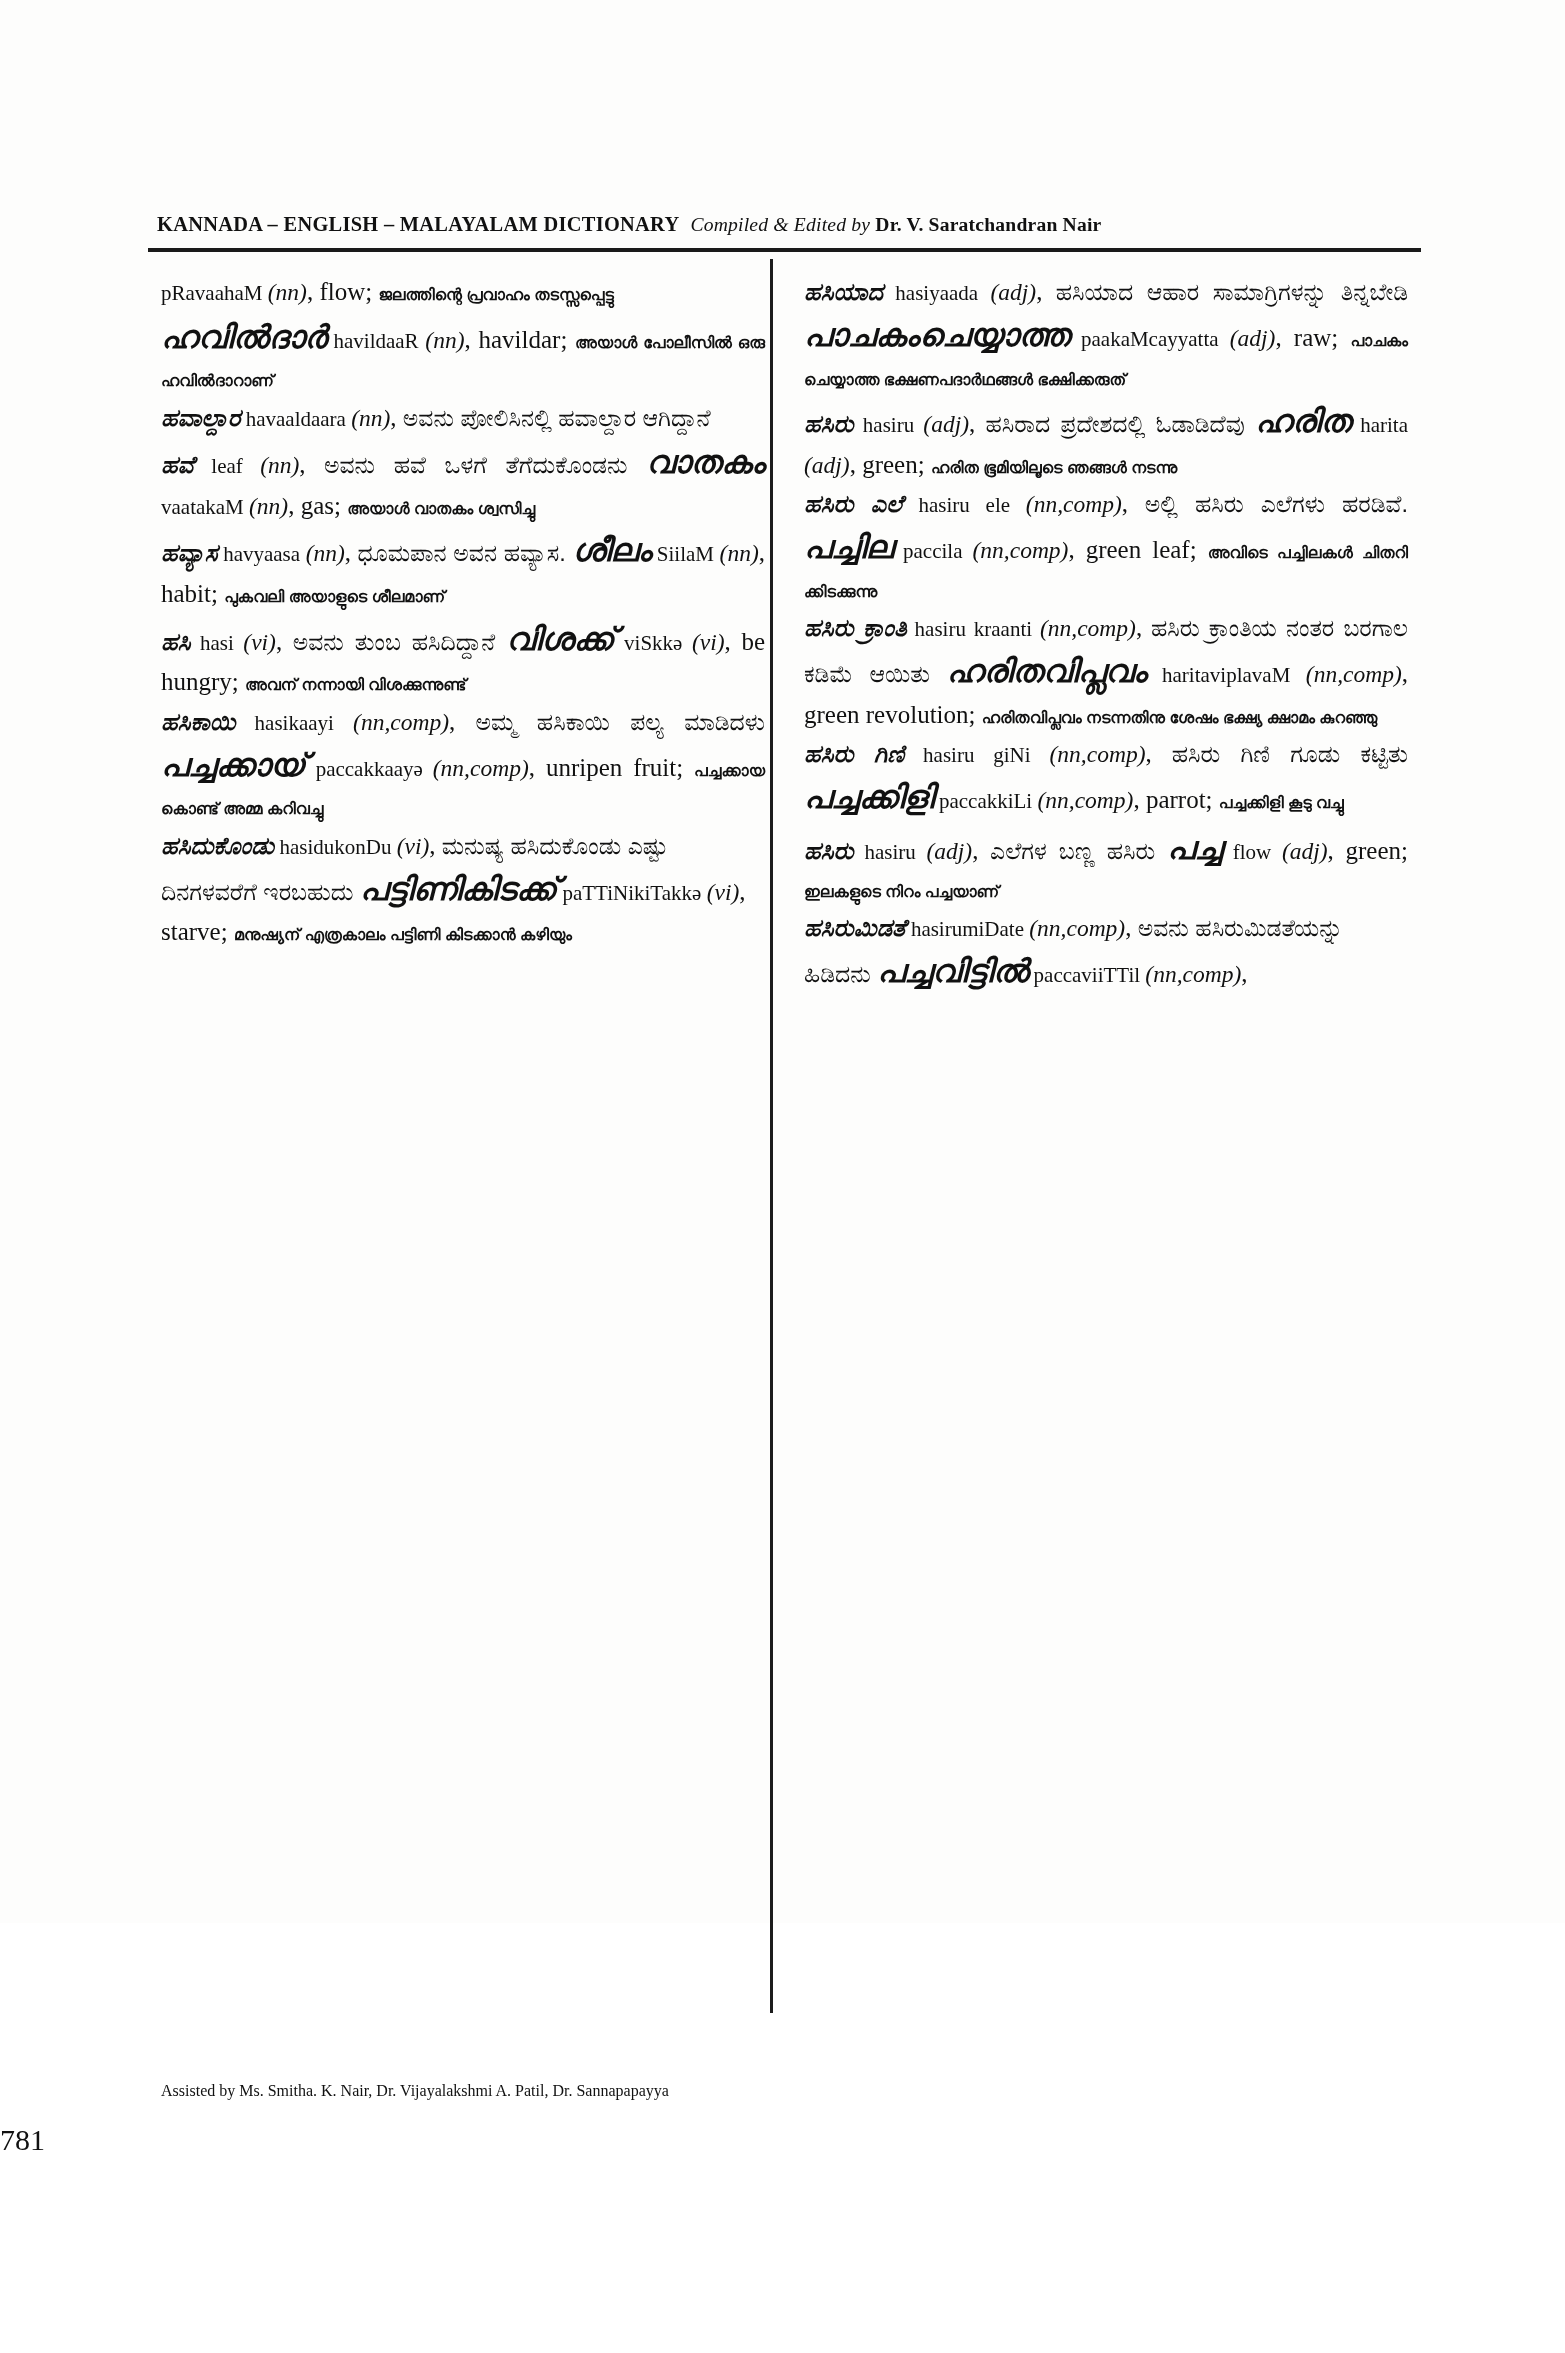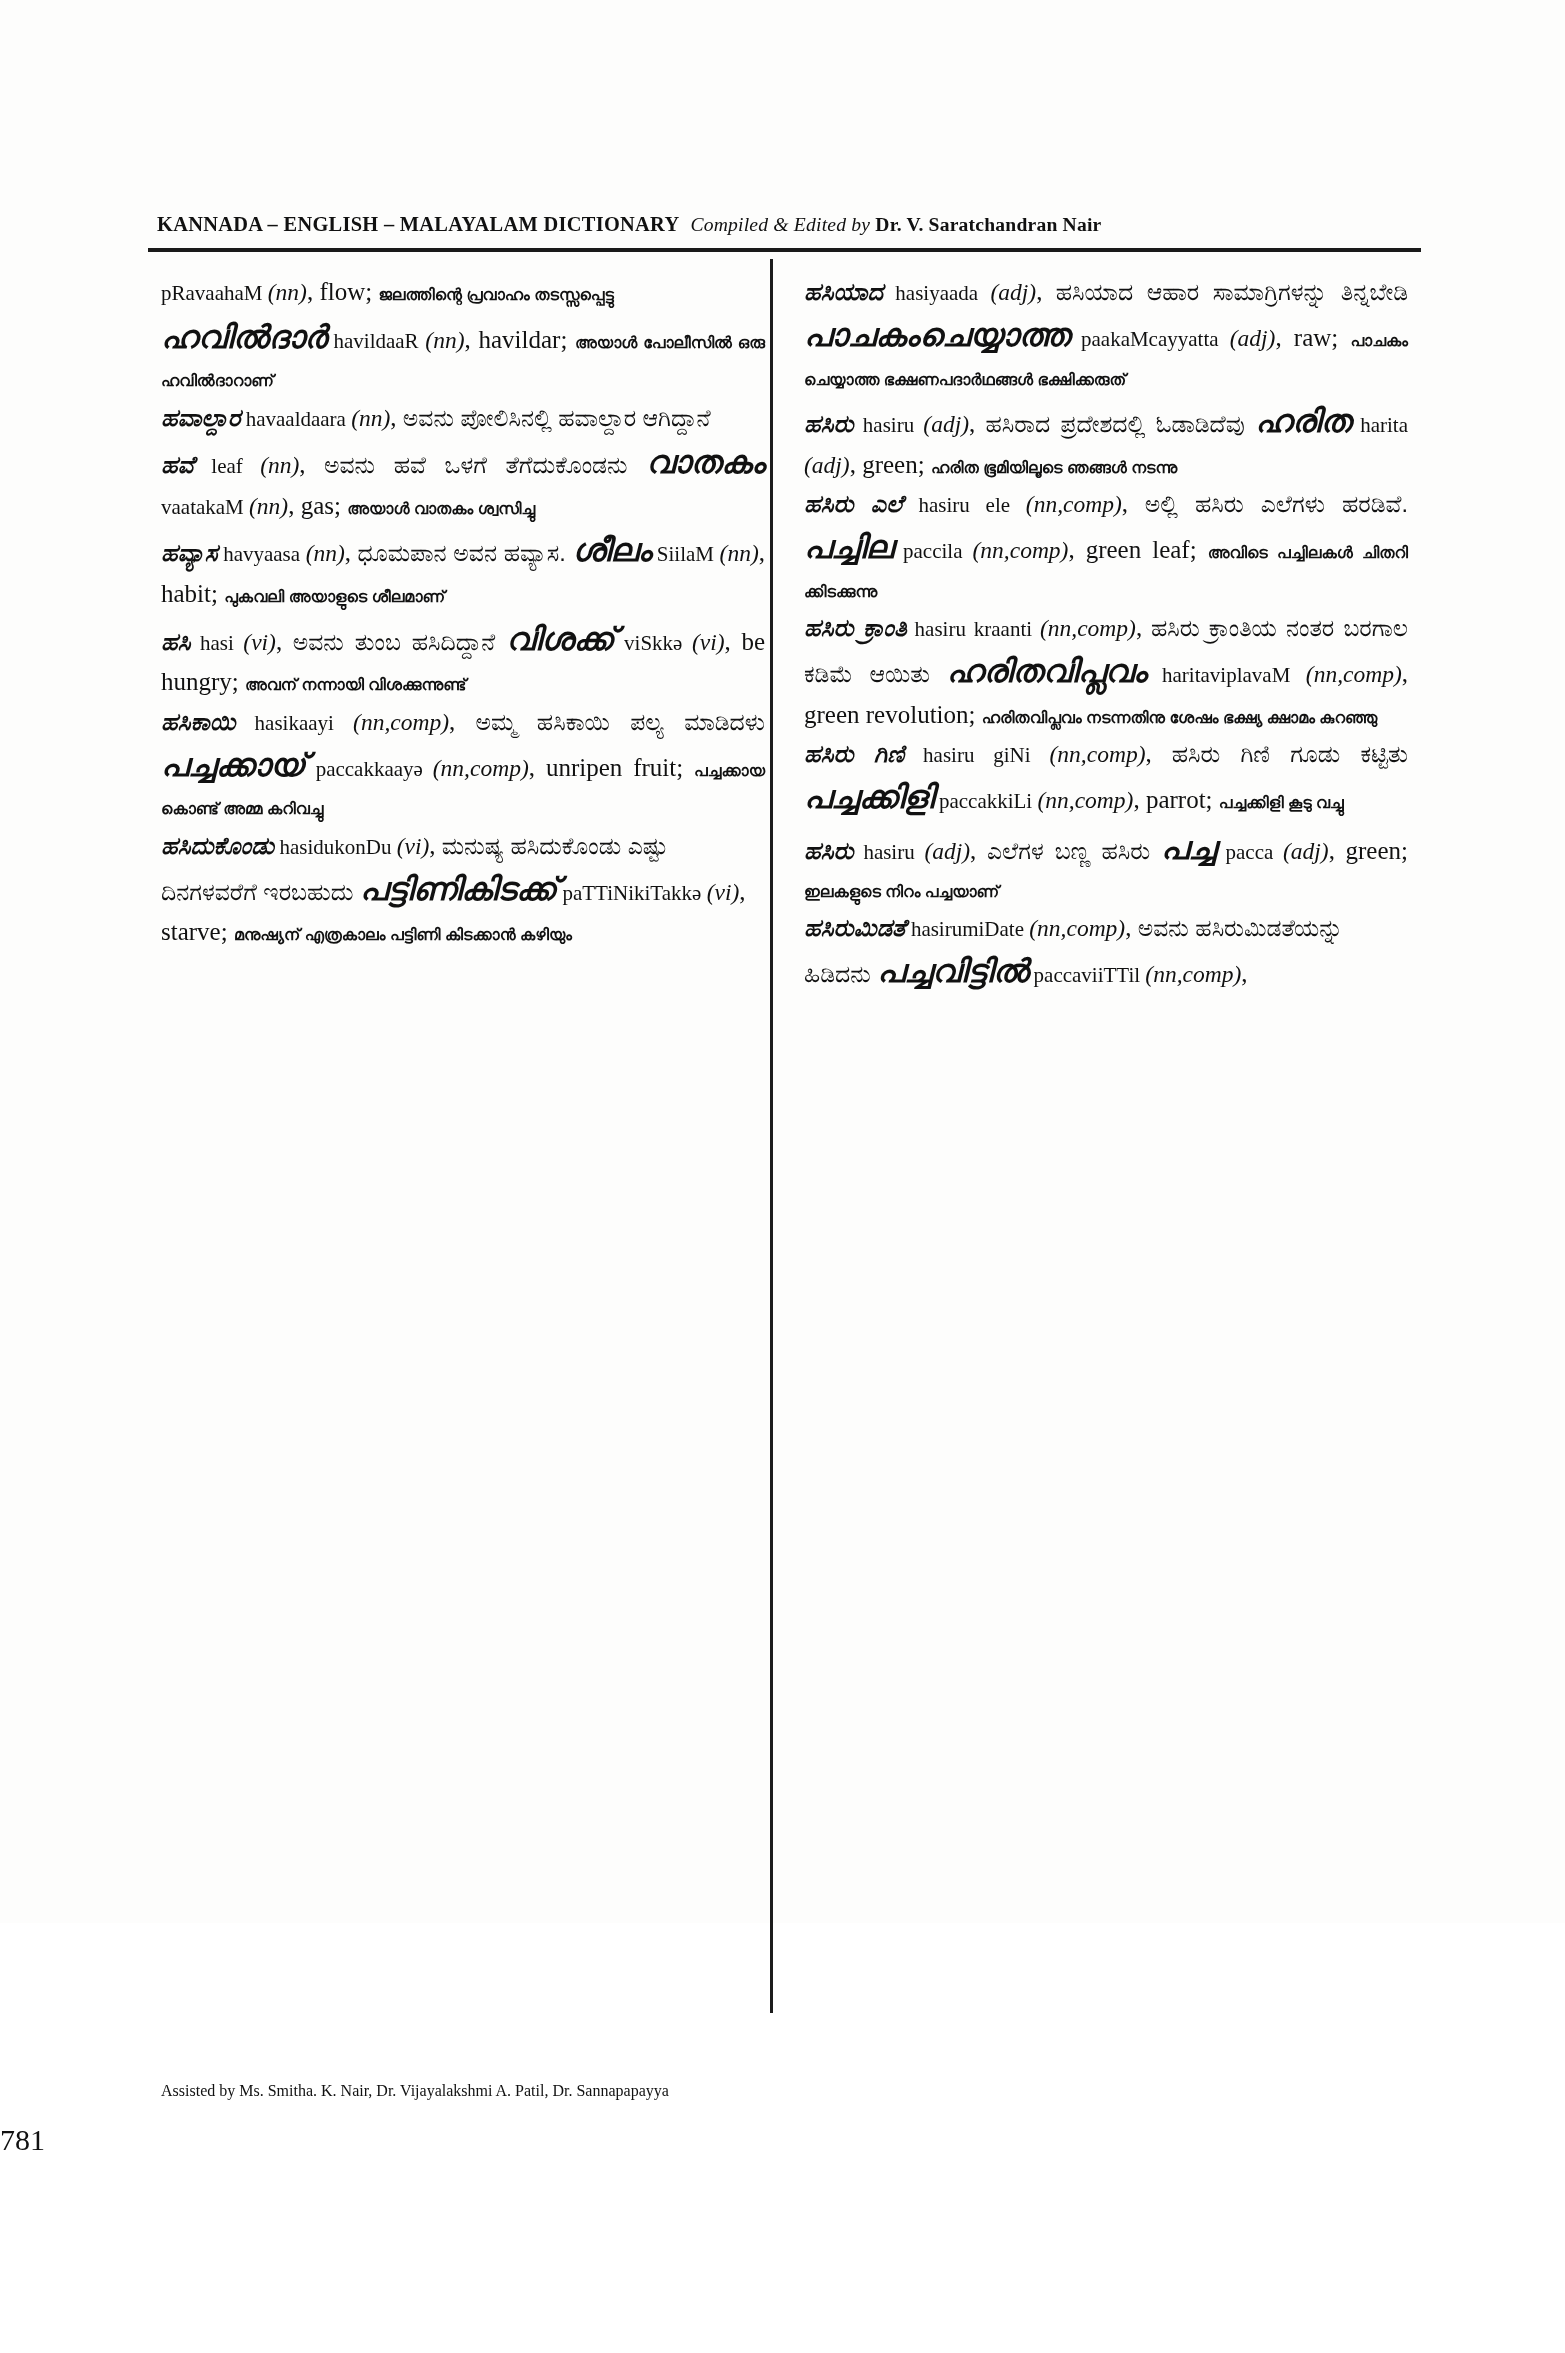--- a/index.html
+++ b/index.html
@@ -154,21 +154,21 @@
       <p id="entry-hasi"><span class="kn-head">ಹಸಿ</span><span class="rom">  hasi </span><span class="pos">(vi)</span><span class="gloss">, </span><span class="kn">ಅವನು ತುಂಬ ಹಸಿದಿದ್ದಾನೆ </span><span class="ml-head">വിശക്ക്</span><span class="rom">  viSkkə </span><span class="pos">(vi)</span><span class="gloss">, be hungry; </span><span class="ml">അവന് നന്നായി വിശക്കുന്നുണ്ട്</span></p>
       <p id="entry-hasikaayi"><span class="kn-head">ಹಸಿಕಾಯಿ</span><span class="rom">  hasikaayi </span><span class="pos">(nn,comp)</span><span class="gloss">, </span><span class="kn">ಅಮ್ಮ ಹಸಿಕಾಯಿ ಪಲ್ಯ ಮಾಡಿದಳು </span><span class="ml-head">പച്ചക്കായ്</span><span class="rom">  paccakkaayə </span><span class="pos">(nn,comp)</span><span class="gloss">, unripen fruit; </span><span class="ml">പച്ചക്കായ കൊണ്ട് അമ്മ കറിവച്ചു</span></p>
       <p id="entry-hasidukondu"><span class="kn-head">ಹಸಿದುಕೊಂಡು</span><span class="rom">  hasidukonDu </span><span class="pos">(vi)</span><span class="gloss">, </span><span class="kn">ಮನುಷ್ಯ ಹಸಿದುಕೊಂಡು ಎಷ್ಟು ದಿನಗಳವರೆಗೆ ಇರಬಹುದು </span><span class="ml-head">പട്ടിണികിടക്ക്</span><span class="rom">  paTTiNikiTakkə </span><span class="pos">(vi)</span><span class="gloss">, starve; </span><span class="ml">മനുഷ്യന് എത്രകാലം പട്ടിണി കിടക്കാൻ കഴിയും</span></p>
     </div>
   <div class="col col-right" id="col-right">
       <p id="entry-hasiyaada"><span class="kn-head">ಹಸಿಯಾದ</span><span class="rom">  hasiyaada </span><span class="pos">(adj)</span><span class="gloss">, </span><span class="kn">ಹಸಿಯಾದ ಆಹಾರ ಸಾಮಾಗ್ರಿಗಳನ್ನು ತಿನ್ನಬೇಡಿ </span><span class="ml-head">പാചകംചെയ്യാത്ത</span><span class="rom">  paakaMcayyatta </span><span class="pos">(adj)</span><span class="gloss">, raw; </span><span class="ml">പാചകം ചെയ്യാത്ത ഭക്ഷണപദാർഥങ്ങൾ ഭക്ഷിക്കരുത്</span></p>
       <p id="entry-hasiru-adj1"><span class="kn-head">ಹಸಿರು</span><span class="rom">  hasiru </span><span class="pos">(adj)</span><span class="gloss">, </span><span class="kn">ಹಸಿರಾದ ಪ್ರದೇಶದಲ್ಲಿ ಓಡಾಡಿದೆವು </span><span class="ml-head">ഹരിത</span><span class="rom">  harita </span><span class="pos">(adj)</span><span class="gloss">, green; </span><span class="ml">ഹരിത ഭൂമിയിലൂടെ ഞങ്ങൾ നടന്നു</span></p>
       <p id="entry-hasiru-ele"><span class="kn-head">ಹಸಿರು ಎಲೆ</span><span class="rom">  hasiru ele </span><span class="pos">(nn,comp)</span><span class="gloss">, </span><span class="kn">ಅಲ್ಲಿ ಹಸಿರು ಎಲೆಗಳು ಹರಡಿವೆ.  </span><span class="ml-head">പച്ചില</span><span class="rom">  paccila </span><span class="pos">(nn,comp)</span><span class="gloss">, green leaf; </span><span class="ml">അവിടെ പച്ചിലകൾ ചിതറി ക്കിടക്കുന്നു</span></p>
       <p id="entry-hasiru-kraanti"><span class="kn-head">ಹಸಿರು ಕ್ರಾಂತಿ</span><span class="rom"> hasiru kraanti </span><span class="pos">(nn,comp)</span><span class="gloss">, </span><span class="kn">ಹಸಿರು ಕ್ರಾಂತಿಯ ನಂತರ ಬರಗಾಲ ಕಡಿಮೆ ಆಯಿತು </span><span class="ml-head">ഹരിതവിപ്ലവം</span><span class="rom">  haritaviplavaM </span><span class="pos">(nn,comp)</span><span class="gloss">, green revolution; </span><span class="ml">ഹരിതവിപ്ലവം നടന്നതിനു ശേഷം ഭക്ഷ്യ ക്ഷാമം കുറഞ്ഞു</span></p>
       <p id="entry-hasiru-gini"><span class="kn-head">ಹಸಿರು ಗಿಣಿ</span><span class="rom">  hasiru giNi </span><span class="pos">(nn,comp)</span><span class="gloss">, </span><span class="kn">ಹಸಿರು ಗಿಣಿ ಗೂಡು ಕಟ್ಟಿತು </span><span class="ml-head">പച്ചക്കിളി</span><span class="rom">  paccakkiLi </span><span class="pos">(nn,comp)</span><span class="gloss">, parrot; </span><span class="ml">പച്ചക്കിളി കൂടു വച്ചു</span></p>
-      <p id="entry-hasiru-adj2"><span class="kn-head">ಹಸಿರು</span><span class="rom"> hasiru </span><span class="pos">(adj)</span><span class="gloss">, </span><span class="kn">ಎಲೆಗಳ ಬಣ್ಣ ಹಸಿರು </span><span class="ml-head">പച്ച</span><span class="rom">  pacca </span><span class="pos">(adj)</span><span class="gloss">, green; </span><span class="ml">ഇലകളുടെ നിറം പച്ചയാണ്</span></p>
+      <p id="entry-hasiru-adj2"><span class="kn-head">ಹಸಿರು</span><span class="rom"> hasiru </span><span class="pos">(adj)</span><span class="gloss">, </span><span class="kn">ಎಲೆಗಳ ಬಣ್ಣ ಹಸಿರು </span><span class="ml-head">പച്ച</span><span class="rom">  flow </span><span class="pos">(adj)</span><span class="gloss">, green; </span><span class="ml">ഇലകളുടെ നിറം പച്ചയാണ്</span></p>
       <p id="entry-hasirumidate"><span class="kn-head">ಹಸಿರುಮಿಡತೆ</span><span class="rom"> hasirumiDate </span><span class="pos">(nn,comp)</span><span class="gloss">, </span><span class="kn">ಅವನು ಹಸಿರುಮಿಡತೆಯನ್ನು ಹಿಡಿದನು </span><span class="ml-head">പച്ചവിട്ടിൽ</span><span class="rom">  paccaviiTTil </span><span class="pos">(nn,comp)</span><span class="gloss">,</span></p>
     </div>
 
   <div class="footer-note">Assisted by Ms. Smitha. K. Nair, Dr. Vijayalakshmi A. Patil, Dr. Sannapapayya</div>
   <div class="page-number">781</div>
 
 </div>
 
 
 </body></html>

